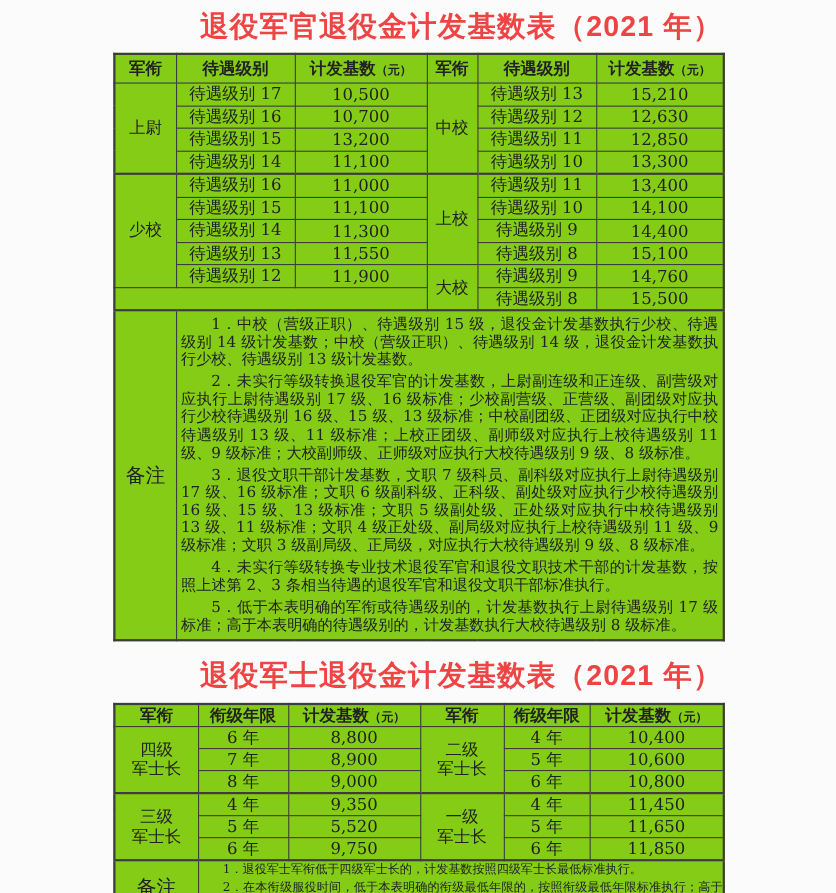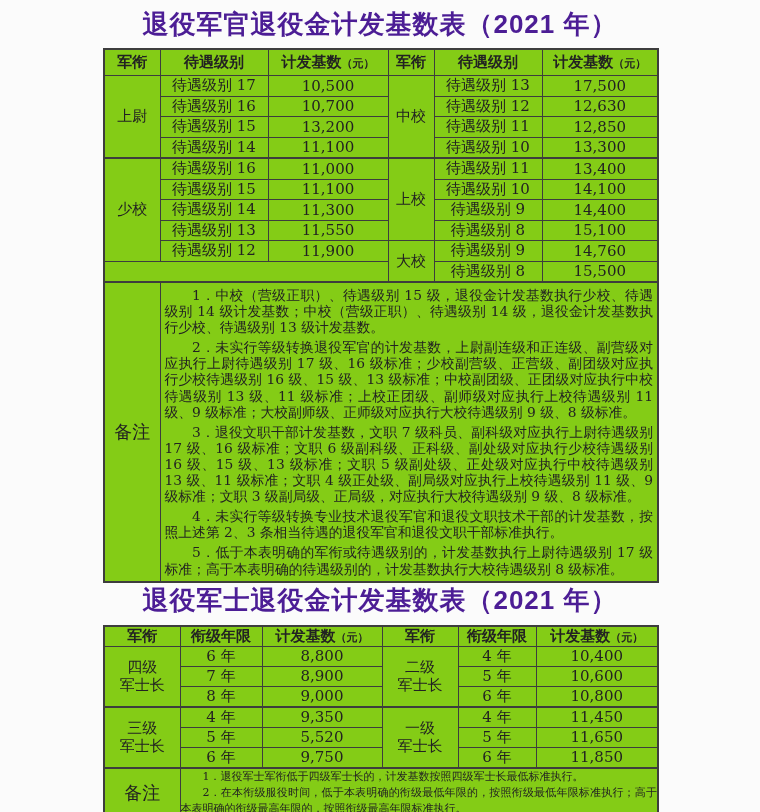--- a/index.html
+++ b/index.html
@@ -17,25 +17,26 @@
   .page {
     padding-top: 7px;
   }
   .tbl-title {
     width: 554px;
     margin: 0 0 6px 103px;
     font-family: "Liberation Sans", sans-serif;
     font-weight: 700;
     font-size: 26px;
     letter-spacing: 1px;
-    text-align: center;
-    color: #4c1d95;
+    text-align: right;
+    color: #ef4444;
     white-space: nowrap;
   }
   .tbl-title.second {
+    margin-top: 14px;
     margin-bottom: 7px;
   }
   table.datatable {
     border-collapse: collapse;
     table-layout: fixed;
     margin-left: 103px;
     width: 554px;
     background: #84cc16;
   }
   table.datatable td, table.datatable th {
@@ -112,21 +113,21 @@
       <th class="sep">军衔</th>
       <th>待遇级别</th>
       <th><span>计发基数</span><span class="unit">（元）</span></th>
     </tr>
     <tr>
       <td class="rank" rowspan="4">上尉</td>
       <td>待遇级别 17</td>
       <td>10,500</td>
       <td class="rank sep" rowspan="4">中校</td>
       <td>待遇级别 13</td>
-      <td>17,500</td>
+      <td>15,210</td>
     </tr>
     <tr>
       <td>待遇级别 16</td>
       <td>10,700</td>
       <td>待遇级别 12</td>
       <td>12,630</td>
     </tr>
     <tr>
       <td>待遇级别 15</td>
       <td>13,200</td>

